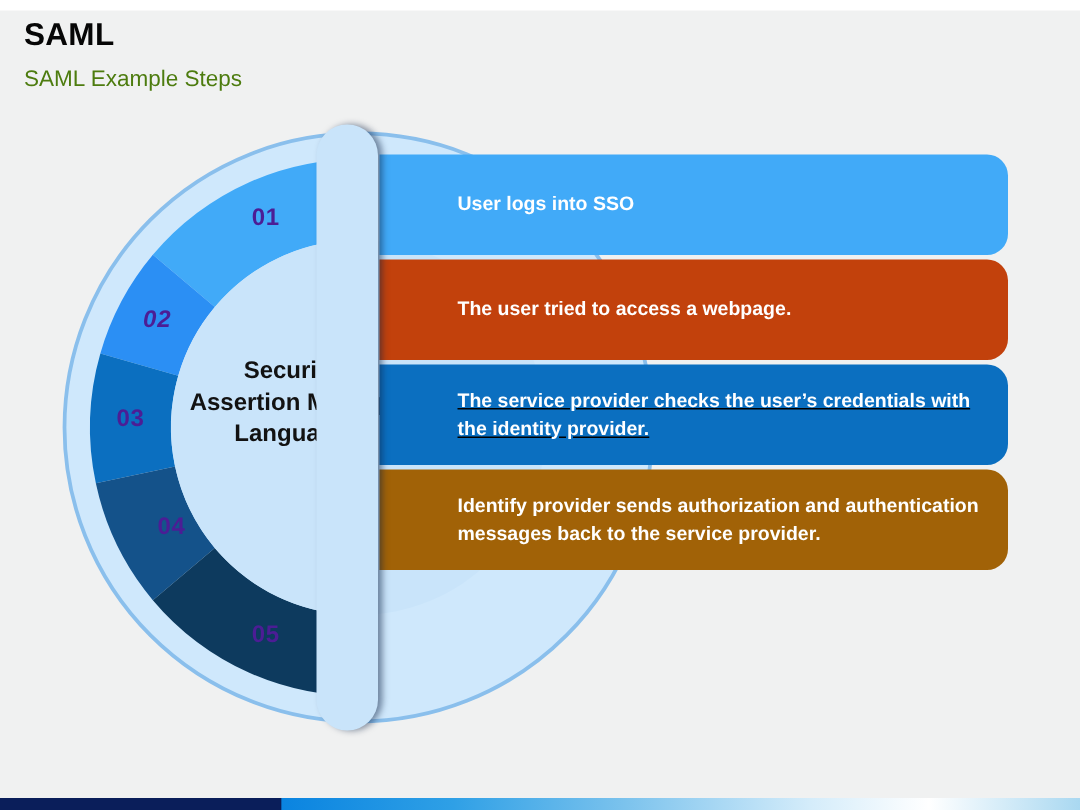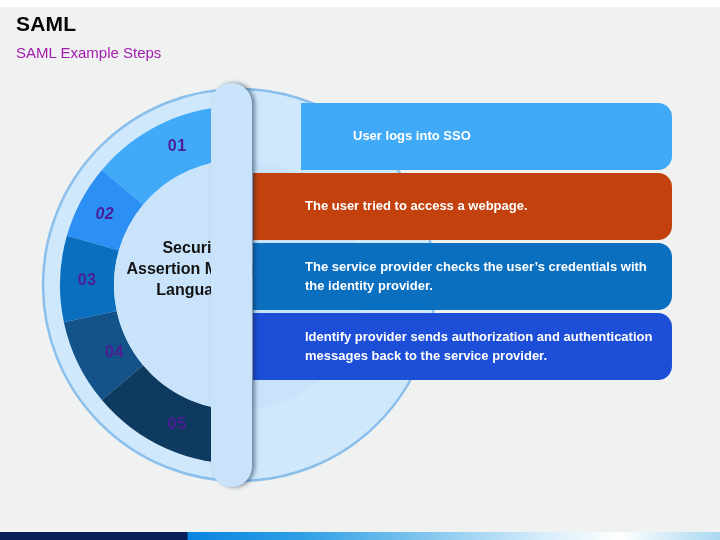--- a/index.html
+++ b/index.html
@@ -10,21 +10,21 @@
   }
   .top-strip{
     position:absolute;left:0;top:0;width:720px;height:7px;background:#ffffff;
   }
   .slide-title{
     position:absolute;left:16px;top:12px;margin:0;
     font-size:21px;font-weight:bold;color:#060606;letter-spacing:.2px;
   }
   .slide-subtitle{
     position:absolute;left:16px;top:44px;
-    font-size:15px;color:#a21caf;
+    font-size:15px;color:#4d7c0f;
   }
   #circle-svg{position:absolute;left:0;top:0;z-index:1;}
   .seg-num{
     position:absolute;z-index:2;transform:translate(-50%,-50%);
     color:#4c1d95;font-size:16px;font-weight:bold;letter-spacing:.5px;
   }
   .center-label{
     position:absolute;left:124px;top:237px;width:140px;z-index:2;
     text-align:center;color:#121212;font-size:16px;font-weight:bold;line-height:21px;
   }
@@ -77,30 +77,30 @@
       <div class="seg-num" style="left: 177.176px; top: 146.141px;">01</div>
       <div class="seg-num" style="left: 104.792px; top: 213.64px; font-style: italic;">02</div>
       <div class="seg-num" style="left: 87.0926px; top: 279.695px;">03</div>
       <div class="seg-num" style="left: 102.383px; top: 351.632px; margin-left: 12px;">04</div>
       <div class="seg-num" style="left: 177.176px; top: 423.859px;">05</div>
     </div>
 
   <div class="center-label">Security Assertion Markup Language</div>
 
   <div id="bars">
-      <div class="bar" style="background: rgb(65, 170, 248); margin-left: 48px;">
+      <div class="bar" style="background: rgb(65, 170, 248);">
         <span class="bar-text">User logs into SSO</span>
       </div>
       <div class="bar" style="background: #c2410c;">
         <span class="bar-text">The user tried to access a webpage.</span>
       </div>
-      <div class="bar" style="background: rgb(11, 111, 192);">
+      <div class="bar" style="background: rgb(11, 111, 192); text-decoration: underline;">
         <span class="bar-text">The service provider checks the user’s credentials with the identity provider.</span>
       </div>
-      <div class="bar" style="background: #1d4ed8; justify-content: flex-end;">
+      <div class="bar" style="background: #a16207; justify-content: flex-end;">
         <span class="bar-text">Identify provider sends authorization and authentication messages back to the service provider.</span>
       </div>
     </div>
 
   <div class="spine"></div>
 
   <div class="footer-bar"></div>
 </div>
 
 </body></html>

